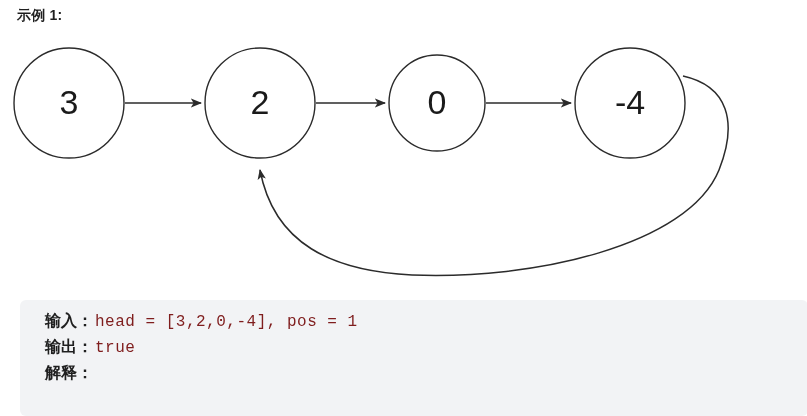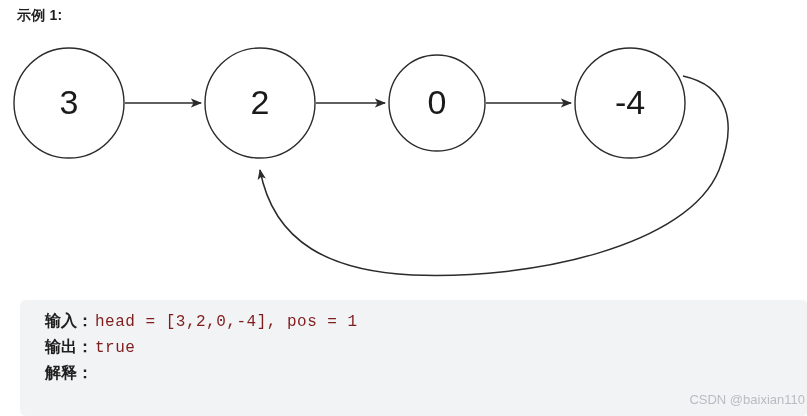--- a/index.html
+++ b/index.html
@@ -173,15 +173,14 @@
     </div>
     <div class="info-line">
       <span class="info-key">输出：</span>
       <span class="info-val-mono">true</span>
     </div>
     <div class="info-line">
       <span class="info-key">解释：</span>
     </div>
   </div>
 
-  <div class="watermark">CSDN @baixian110</div>
 
 </div>
 
 </body></html>

